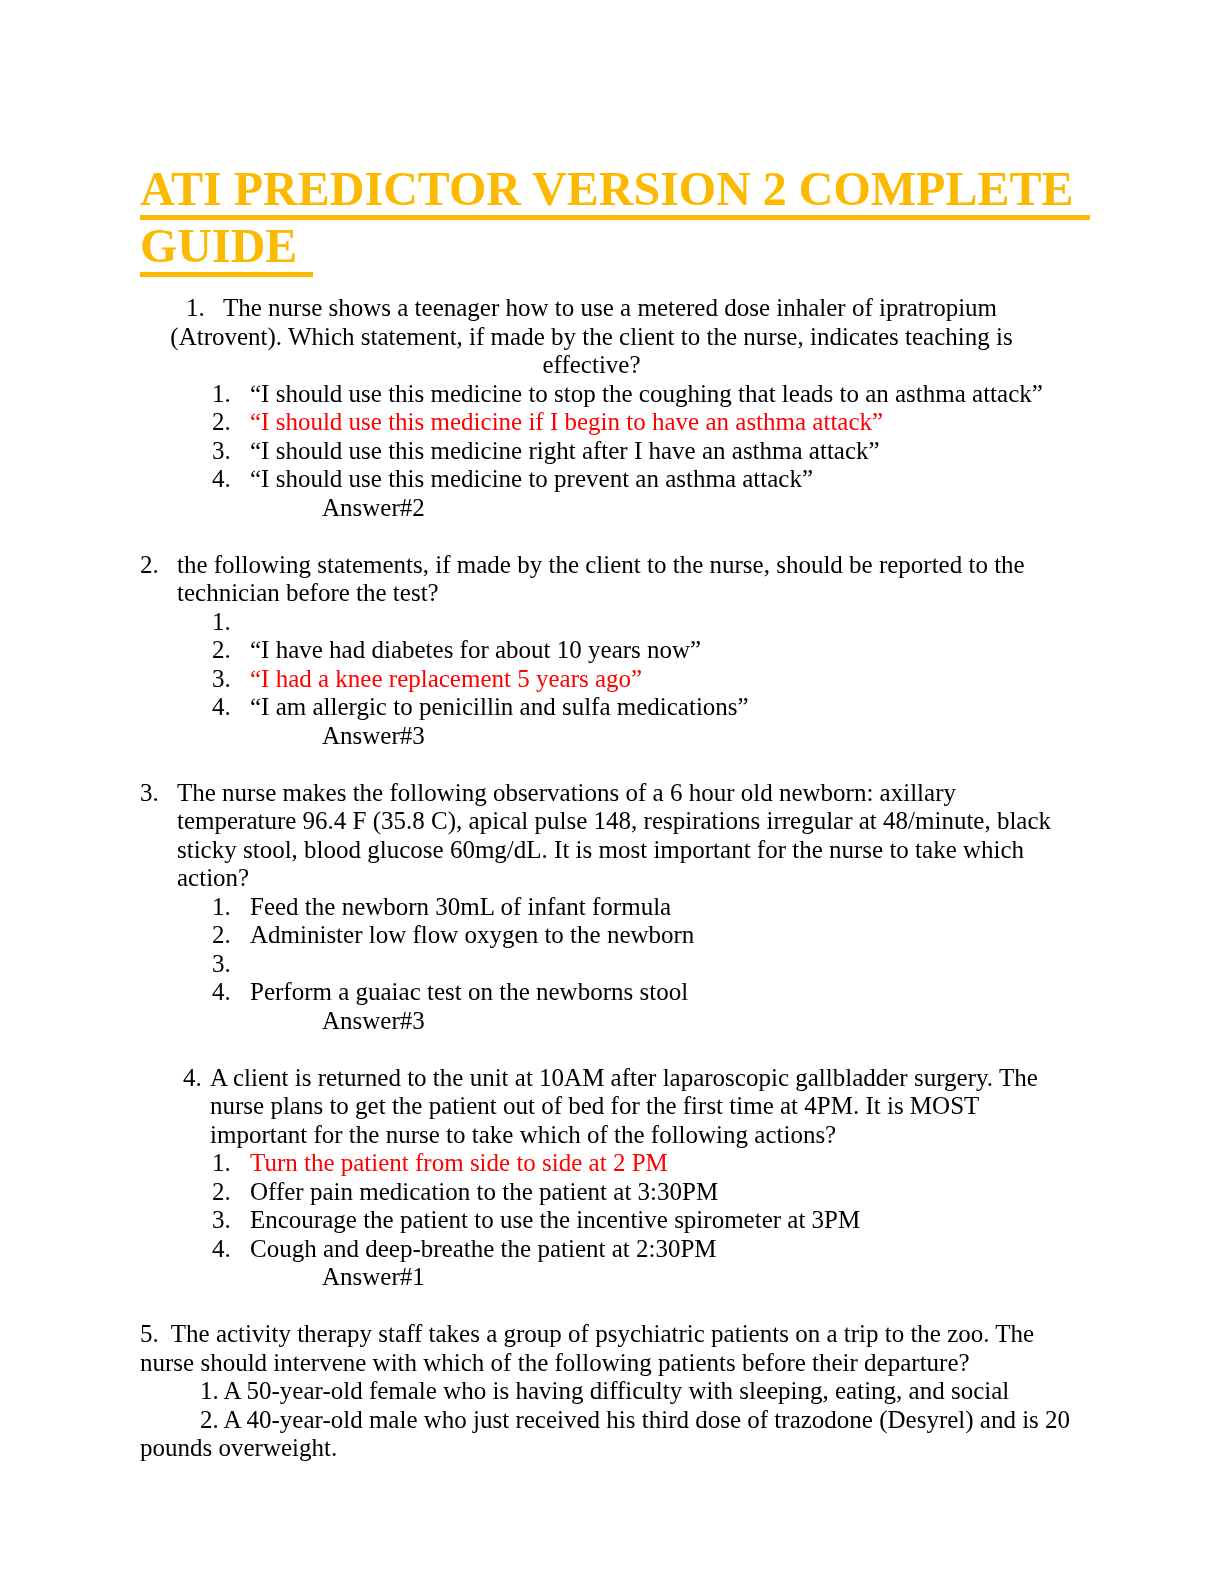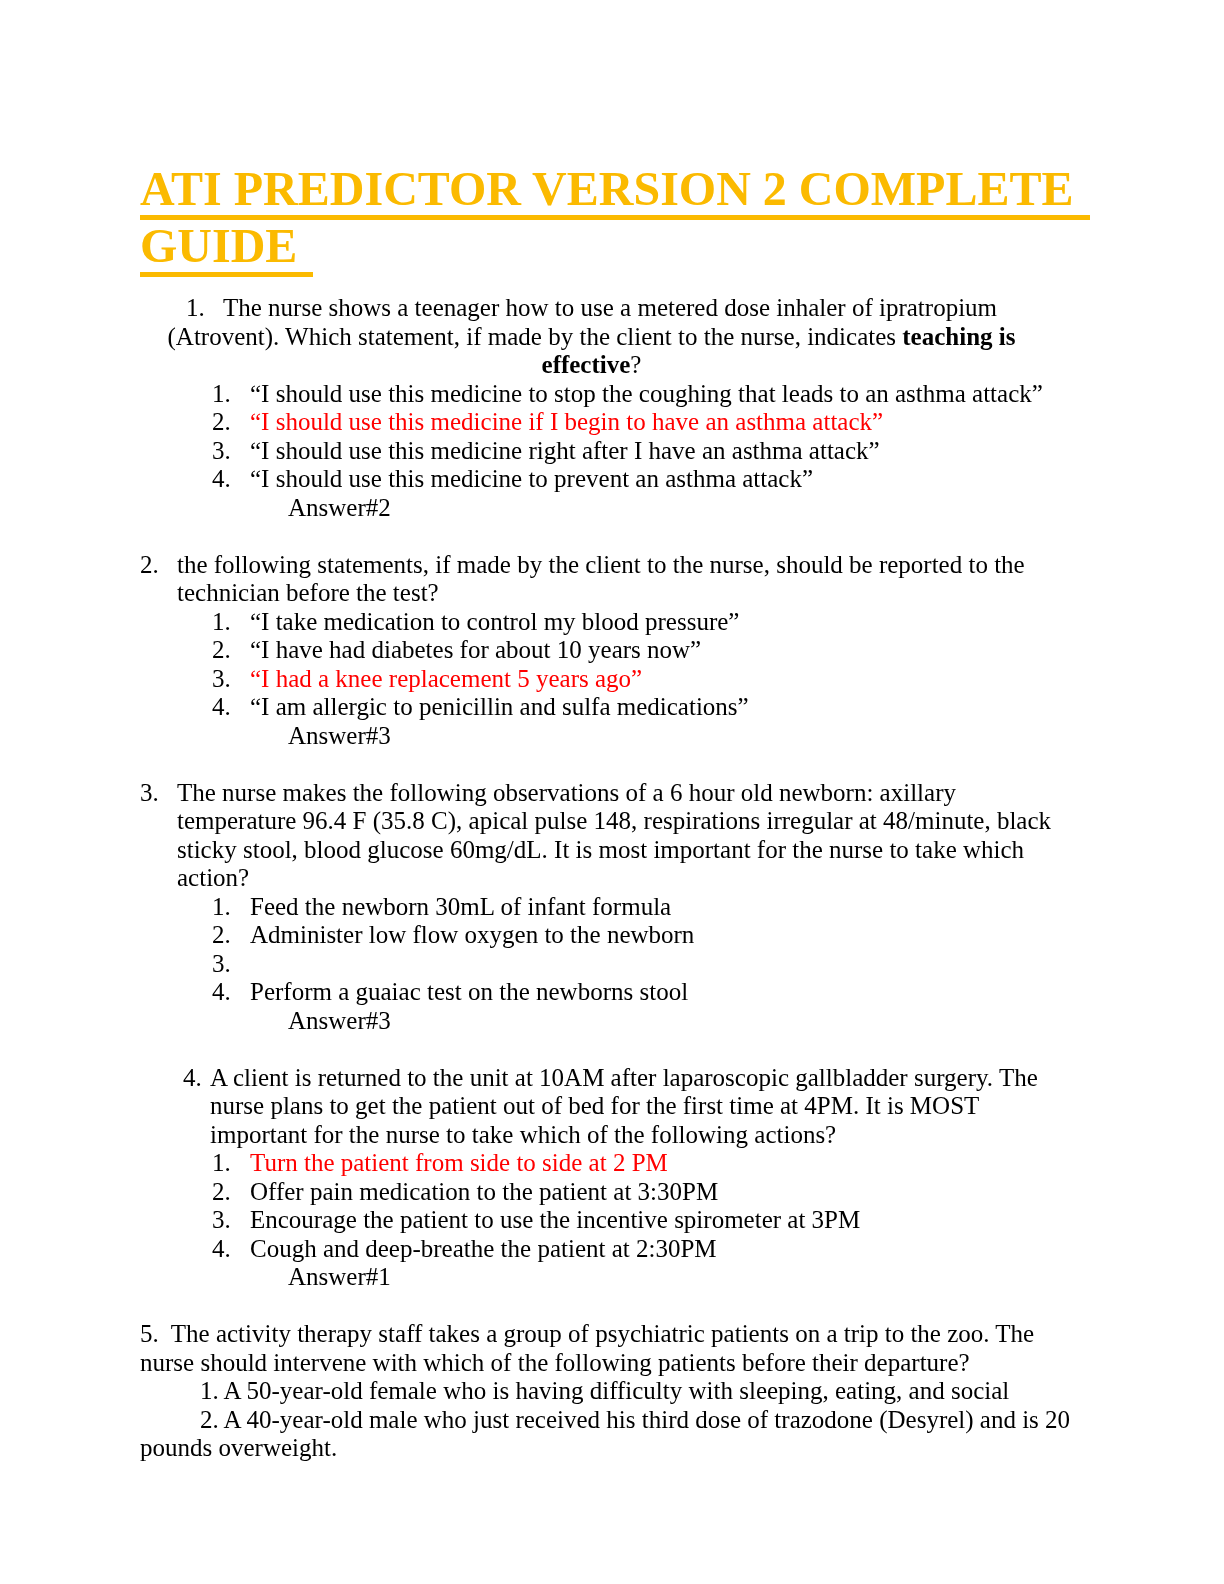--- a/index.html
+++ b/index.html
@@ -45,24 +45,24 @@
   .stem { display: flex; }
   .qnum { flex: 0 0 37px; white-space: pre; }
   .stem-q4 { margin-left: 43px; }
   .stem-q4 .qnum { flex: 0 0 27px; }
   .qlines { flex: 1 1 auto; }
   .opts { margin-left: 72px; }
   .opt { display: flex; }
   .onum { flex: 0 0 38px; white-space: pre; }
   .otext { white-space: pre; }
   .red { color: var(--correct_color, #FF0000); }
-  .answer { margin-left: 76px; white-space: pre; }
+  .answer { margin-left: 110px; white-space: pre; }
   .p5 .line { white-space: pre; }
   .indent1 { padding-left: 60px; }
-  b { font-weight: bold; }
+  b { font-weight: normal; }
 </style>
 </head>
 <body>
 
 <div class="page">
   <div class="content">
 
     <div class="doc-title">
       <div class="title-line"><span>ATI PREDICTOR VERSION 2 COMPLETE</span></div>
       <div class="title-line"><span>GUIDE</span></div>
@@ -99,21 +99,20 @@
       <div class="stem">
         <span class="qnum">2.</span>
         <div class="qlines">
           <div class="line">the following statements, if made by the client to the nurse, should be reported to the</div>
           <div class="line">technician before the test?</div>
         </div>
       </div>
       <div class="opts">
         <div class="opt">
             <span class="onum">1.</span>
-            <span class="otext">“I take medication to control my blood pressure”</span>
           </div>
         <div class="opt">
             <span class="onum">2.</span>
             <span class="otext">“I have had diabetes for about 10 years now”</span>
           </div>
         <div class="opt">
             <span class="onum">3.</span>
             <span class="otext red">“I had a knee replacement 5 years ago”</span>
           </div>
         <div class="opt">

